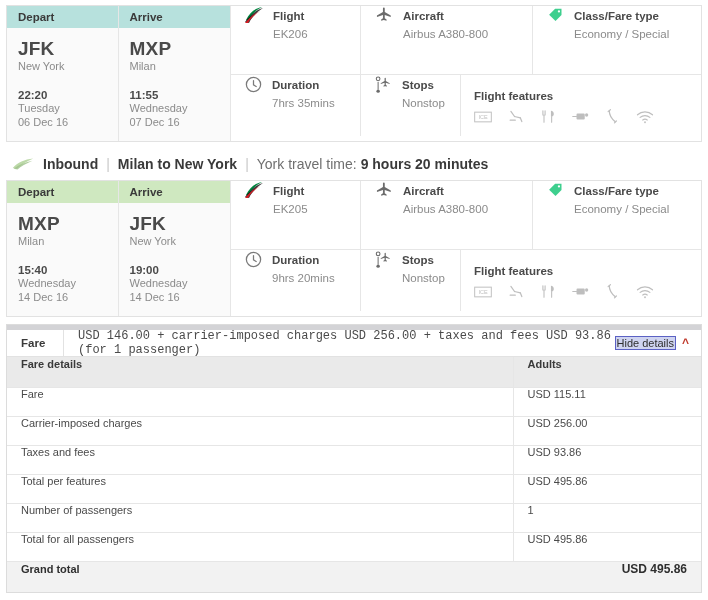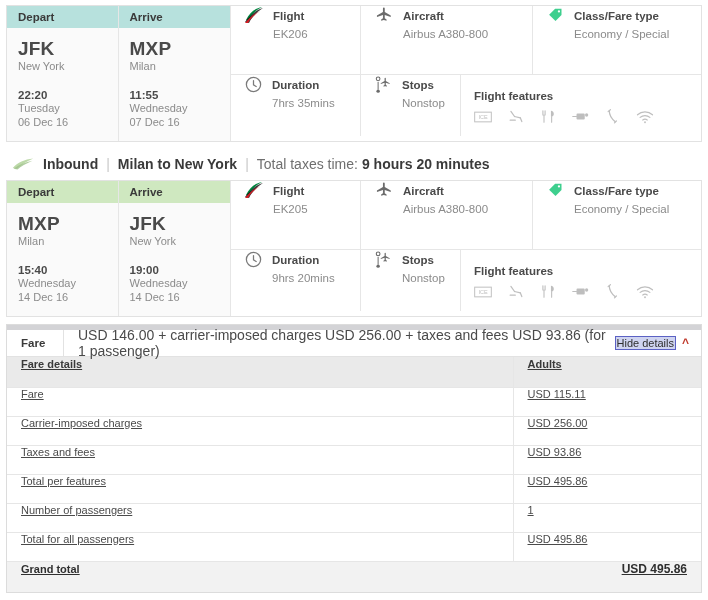--- a/index.html
+++ b/index.html
@@ -79,37 +79,36 @@
   }
   .fare-topbar { height: 5px; background: #d3d3d6; }
   .fare-summary {
     display: flex; align-items: center; height: 27px;
     border-bottom: 1px solid #e2e2e2; background:#fff;
   }
   .fare-summary .fs-label {
     width: 56px; padding-left: 14px; font-size: 11.5px; font-weight: bold; color: #3a3a3a;
   }
   .fs-divider { width: 1px; height: 27px; background: #e2e2e2; }
-  .fs-text { flex: 1; padding-left: 14px; font-size: 14px; color: #4a4a4a; }
+  .fs-text { flex: 1; padding-left: 14px; font-size: 12px; color: #4a4a4a; font-family: Liberation Mono, monospace; }
   .fs-toggle {
     display: flex; align-items: center; gap: 6px;
     padding-right: 12px; font-size: 11px; color: #4a4a4a;
   }
   .hide-details {
     background: #cfd4f0; border: 1px solid #5b61c4; padding: 0 1px;
     color: #2e2e2e;
   }
   .chev-up { color: #c0392b; font-size: 12px; line-height: 1; font-weight: bold; }
 
   .fare-table { width: 100%; border-collapse: collapse; table-layout: fixed; }
   .fare-table th, .fare-table td {
     font-size: 11px; color: #4a4a4a; text-align: left;
     padding: 0 0 16px 14px; height: 27px; vertical-align: middle;
     border-bottom: 1px solid #e6e6e6;
-    text-decoration: underline;
   }
   .fare-table th { background: #eaeaea; font-weight: bold; color: #3a3a3a; height: 30px; }
   .fare-table .c-left  { width: 506px; border-right: 1px solid #e6e6e6; }
   .fare-table .c-right { width: 188px; }
   .fare-table tr.grand td {
     background: #f2f2f2; font-weight: bold; color: #2f2f2f;
     height: 31px; border-bottom: none; border-right: none;
   }
   .fare-table tr.grand td.c-right { text-align: right; padding-right: 14px; font-size: 12px; }
 </style>
@@ -268,21 +267,21 @@
     <span class="plane-green">
       <svg width="22" height="14" viewBox="0 0 28 16">
         <path d="M1 13 C7 6 16 2 27 1 C19 5 11 9 6 14 Z" fill="#bcd9a8"></path>
         <path d="M2 14 C9 9 17 6 26 4 C18 8 11 11 7 15 Z" fill="#9dc18a" opacity=".8"></path>
       </svg>
     </span>
     <b>Inbound</b>
     <span class="sep">|</span>
     <b>Milan to New York</b>
     <span class="sep">|</span>
-    <span class="muted">Total taxes time:</span>
+    <span class="muted">York travel time:</span>
     <b style="margin-left:4px">9 hours 20 minutes</b>
   </div>
 
   <div class="flight-card">
     <div class="leg-col">
       <div class="leg-half first">
         <div class="leg-head head-green">Depart</div>
         <div class="leg-body">
           <div class="iata">MXP</div>
           <div class="city">Milan</div>

